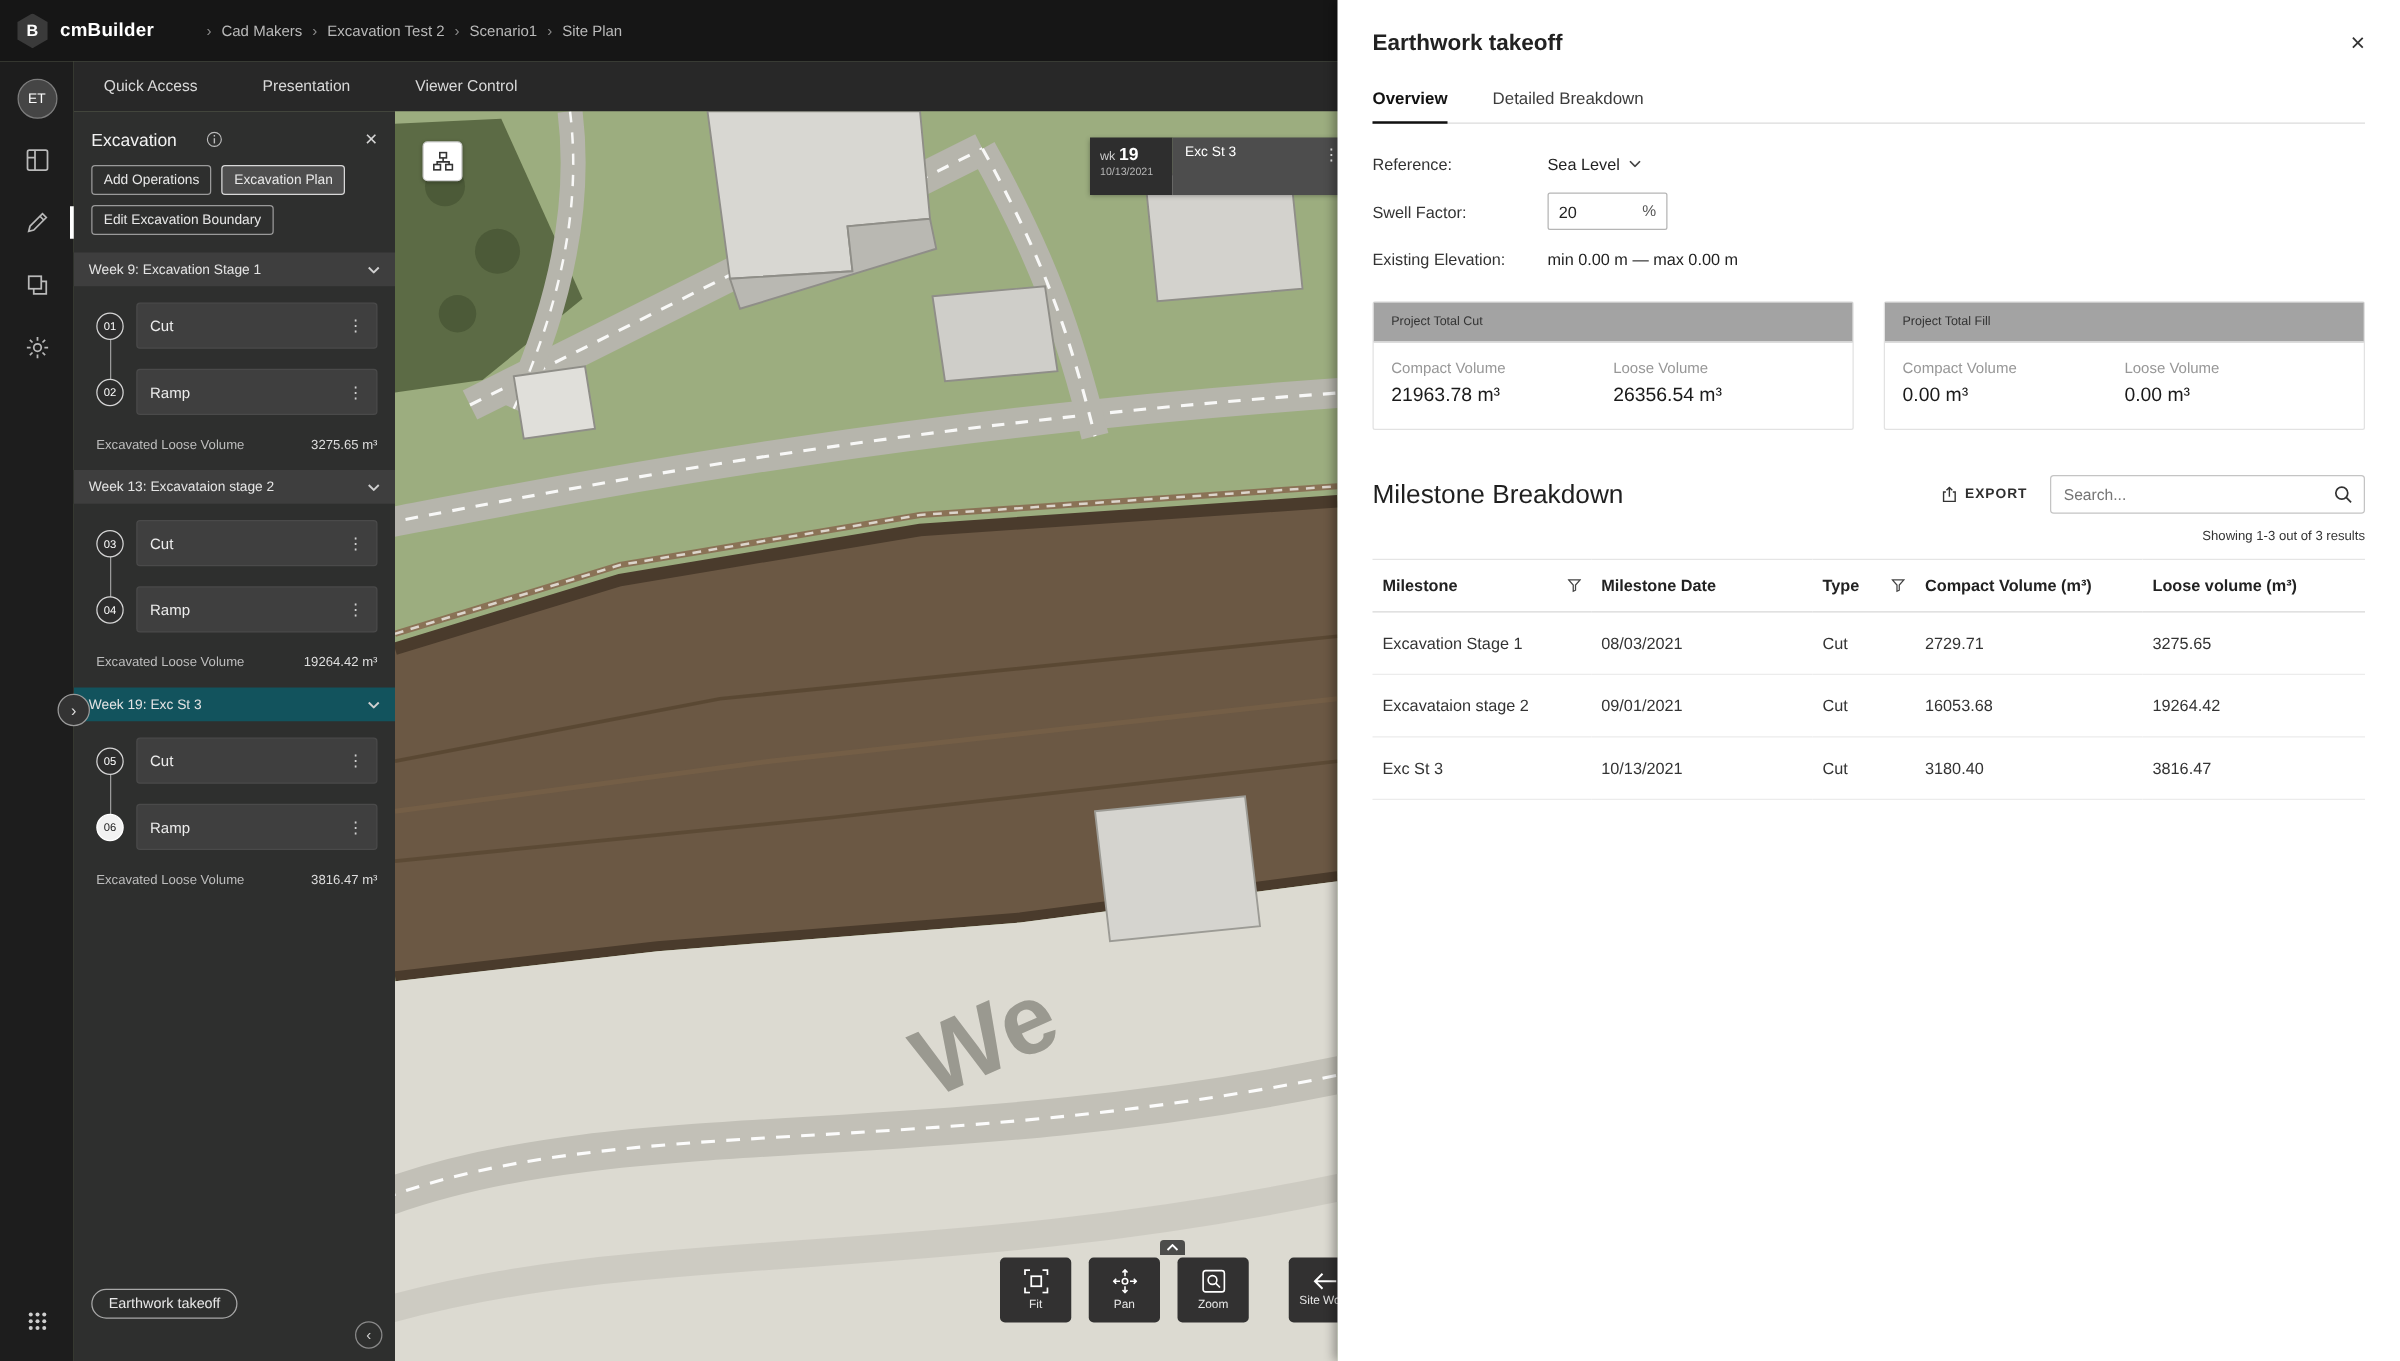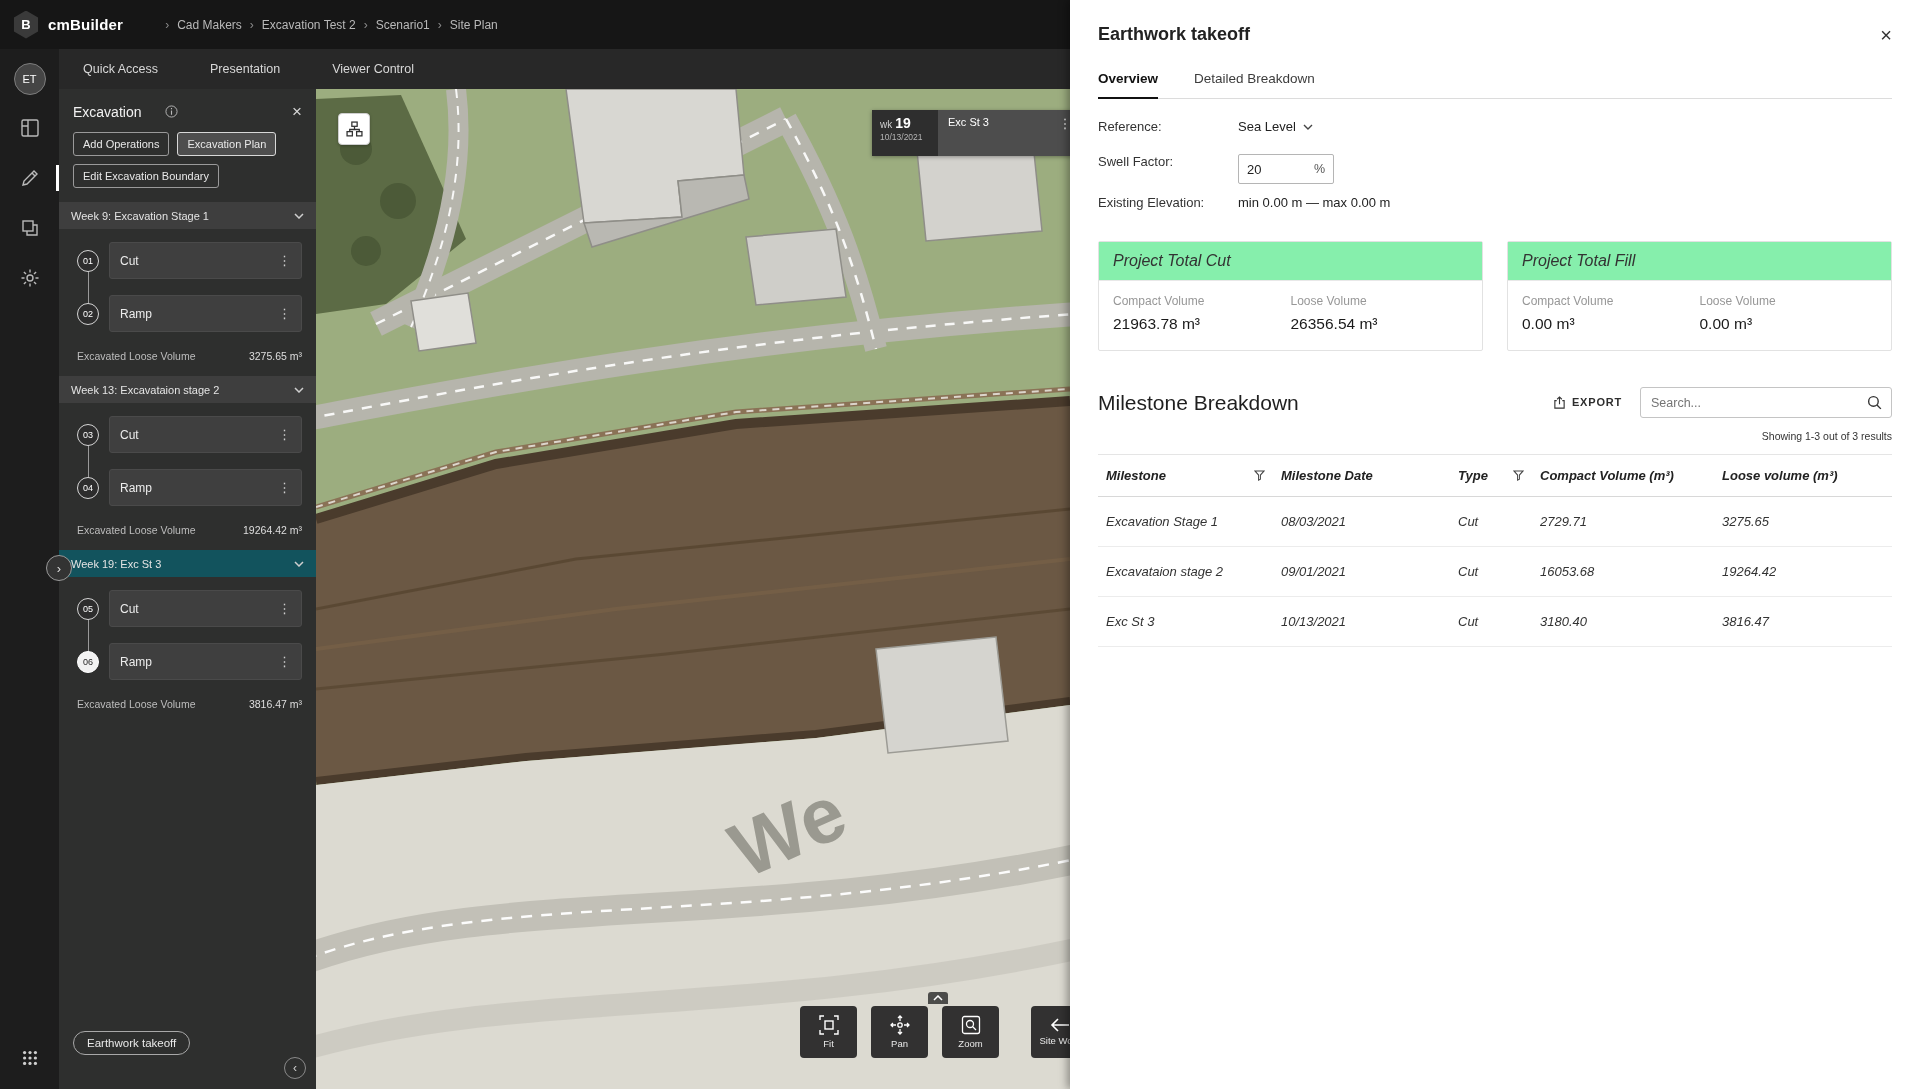--- a/index.html
+++ b/index.html
@@ -76,42 +76,42 @@
 
   
   .takeoff { position:absolute; right:0; top:0; width:850px; height:100%; background:#fff; z-index:10; box-shadow:-3px 0 8px rgba(0,0,0,.35); padding:0 28px; }
   .tk-head { display:flex; align-items:center; padding-top:24px; }
   .tk-title { font-size:18px; font-weight:600; color:#222; }
   .tk-close { margin-left:auto; font-size:20px; color:#333; cursor:pointer; line-height:1; }
   .tk-tabs { display:flex; gap:36px; margin-top:26px; border-bottom:1px solid #dcdcdc; }
   .tab { font-size:13.5px; color:#3c3c3c; padding-bottom:11px; cursor:pointer; border-bottom:2px solid transparent; margin-bottom:-1px; }
   .tab.active { color:#111; font-weight:600; border-bottom-color:#111; }
   .tk-fields { margin-top:20px; }
-  .f-row { display:flex; align-items:flex-start; margin-bottom:11px; min-height:24px; }
+  .f-row { display:flex; align-items:center; margin-bottom:11px; min-height:24px; }
   .f-label { width:140px; font-size:13px; color:#333; }
   .f-value { font-size:13px; color:#222; display:flex; align-items:center; gap:7px; }
   .dd-chev { color:#444; display:flex; }
   .swell-box { width:96px; height:30px; border:1px solid #b5b5b5; border-radius:2px; display:flex; align-items:center; padding:0 8px; }
   .swell-box input { width:52px; border:none; outline:none; font-size:13px; color:#222; font-family:inherit; }
   .swell-unit { margin-left:auto; font-size:12.5px; color:#555; }
   .tk-cards { display:flex; gap:24px; margin-top:22px; }
   .card { flex:1; border:1px solid #e2e2e2; border-radius:2px; }
-  .card-header { padding:10px 14px; font-size:16px; color:#333; background:#86efac; border-bottom:1px solid #e8e8e8;font-style:italic; }
+  .card-header { padding:10px 14px; font-size:10px; color:#333; background:#a3a3a3; border-bottom:1px solid #e8e8e8; }
   .card-body { display:flex; padding:13px 14px 17px; }
   .card-col { flex:1; }
   .card-lab { font-size:12px; color:#979797; }
   .card-val { font-size:15.5px; color:#1a1a1a; margin-top:7px; }
   .ms-headrow { display:flex; align-items:center; margin-top:36px; }
   .ms-title { font-size:21px; color:#1f1f1f; }
   .ms-right { margin-left:auto; display:flex; align-items:center; gap:18px; }
   .export-btn { display:flex; align-items:flex-start; gap:6px; font-size:11px; font-weight:600; letter-spacing:.8px; color:#2e2e2e; background:none; border:none; cursor:pointer; font-family:inherit; }
   .search-box { width:252px; height:31px; border:1px solid #c4c4c4; border-radius:3px; display:flex; align-items:center; padding:0 8px 0 10px; }
   .search-box input { flex:1; border:none; outline:none; font-size:12.5px; color:#333; font-family:inherit; }
   .ms-results { text-align:right; font-size:10.5px; color:#333; margin-top:12px; }
-  table.ms-table { width:100%; border-collapse:collapse; margin-top:12px;font-style:italic; }
+  table.ms-table { width:100%; border-collapse:collapse; margin-top:12px; }
   .ms-table th { text-align:left; font-size:13px; font-weight:700; color:#222; padding:13px 8px; border-top:1px solid #e5e5e5; border-bottom:1px solid #d8d8d8; }
   .ms-table td { font-size:13px; color:#333; padding:17px 8px; border-bottom:1px solid #ececec; }
   .th-flex { display:flex; align-items:center; justify-content:space-between; }
   .col-milestone { width:175px; } .col-date { width:177px; } .col-type { width:82px; } .col-compact { width:182px; }
   .funnel { display:flex; cursor:pointer; }
 </style>
 </head>
 <body>
 
 <div class="screen">

